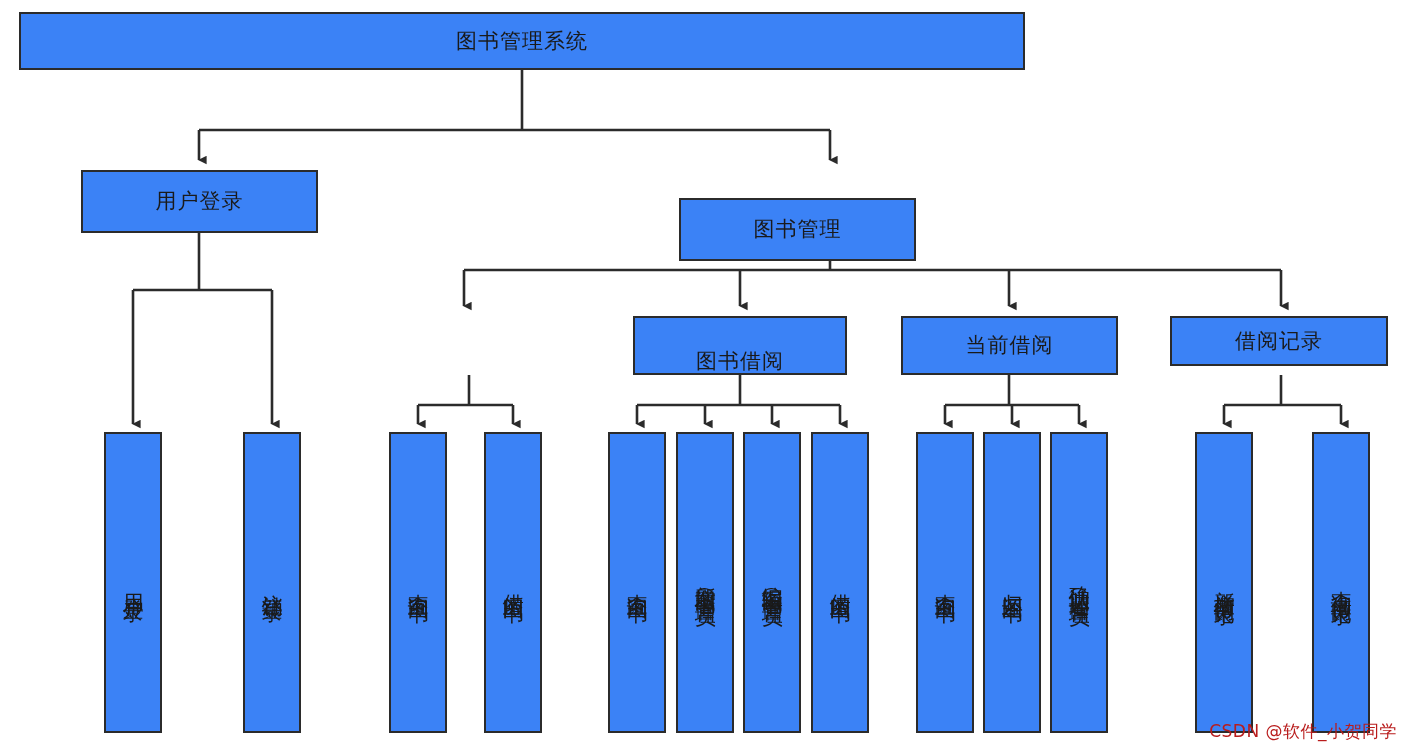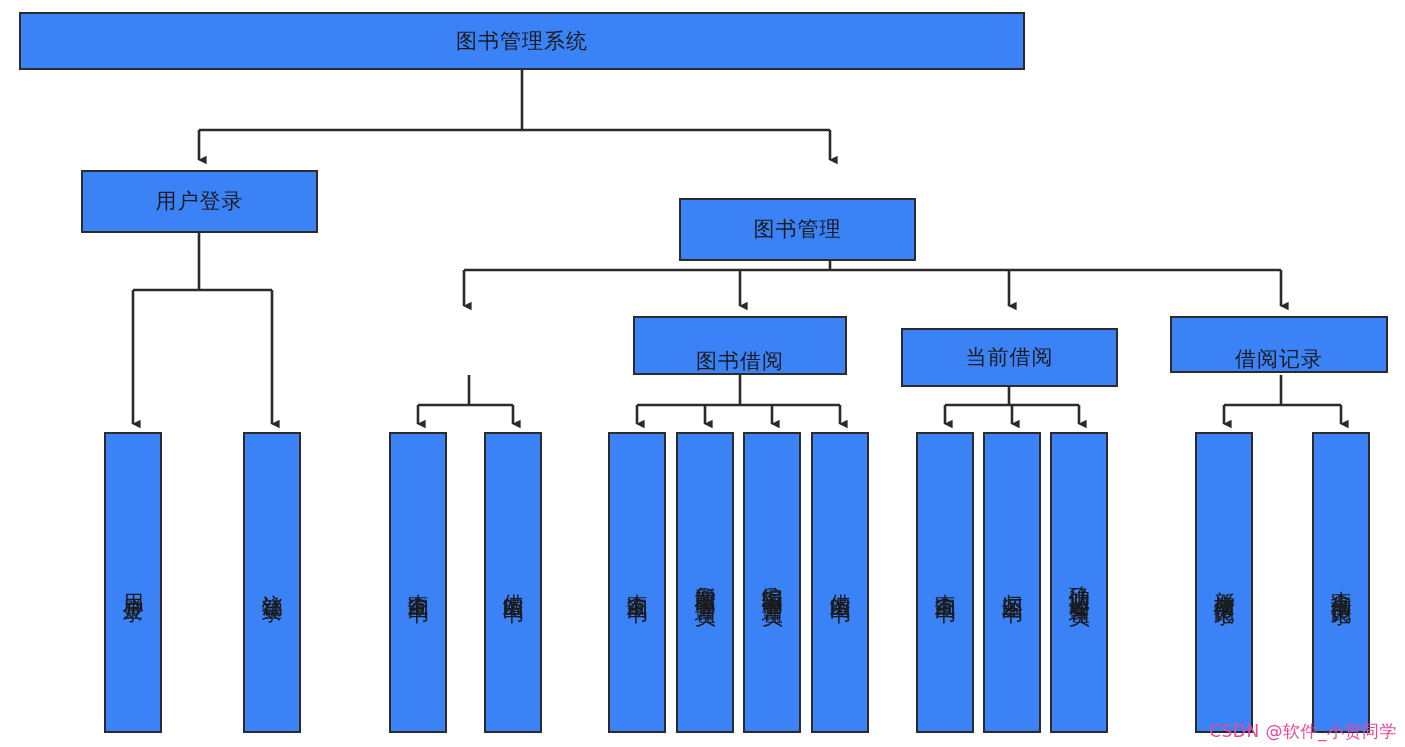--- a/index.html
+++ b/index.html
@@ -48,21 +48,21 @@
   .node.v .vtext{
     writing-mode:vertical-rl;
     text-orientation:upright;
     display:block;
     max-height:100%;
   }
   #watermark{
     position:absolute;
     right:8px;bottom:4px;
     font-size:17px;
-    color:#ec4899;
+    color:#b91c1c;
     letter-spacing:0.5px;
     z-index:5;
     white-space:nowrap;
   }
 </style>
 </head>
 <body>
 
 <div id="diagram">
 
@@ -126,25 +126,25 @@
 
   <div class="node h" style="left:679px;top:170px;width:237px;height:63px;margin-top:28px;">
     <span>图书管理</span>
   </div>
 
 
   <div class="node h" style="left:633px;top:316px;width:214px;height:59px;align-items:flex-end;">
     <span>图书借阅</span>
   </div>
 
-  <div class="node h" style="left:901px;top:316px;width:217px;height:59px;margin-top:12px;">
+  <div class="node h" style="left:901px;top:316px;width:217px;height:59px;">
     <span>当前借阅</span>
   </div>
 
-  <div class="node h" style="left:1170px;top:316px;width:218px;height:57px;align-items:flex-end;">
+  <div class="node h" style="left:1170px;top:316px;width:218px;height:50px;">
     <span>借阅记录</span>
   </div>
 
   <div class="node v" style="left:104px;top:432px;width:58px;height:301px;">
     <span class="vtext">用户登录</span>
   </div>
   <div class="node v" style="left:243px;top:432px;width:58px;height:301px;">
     <span class="vtext">注销登录</span>
   </div>
 

